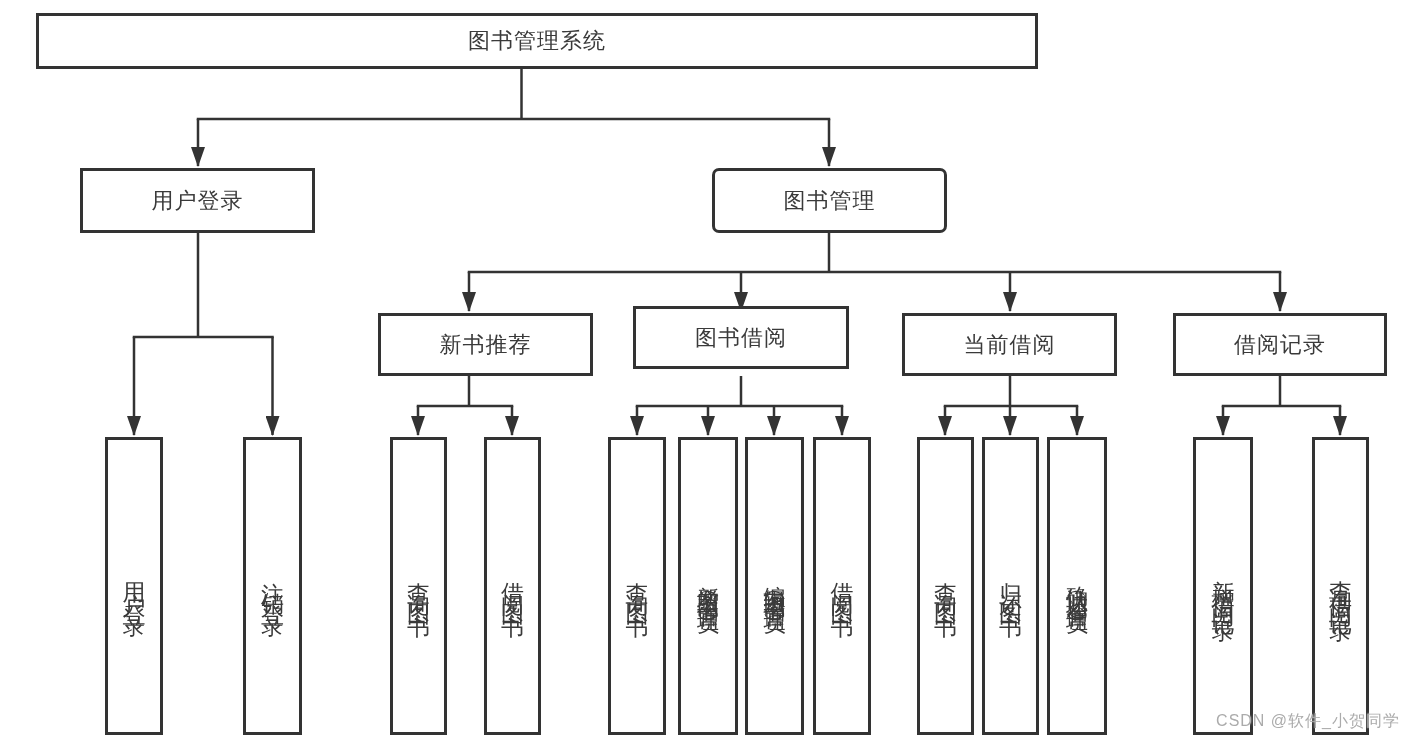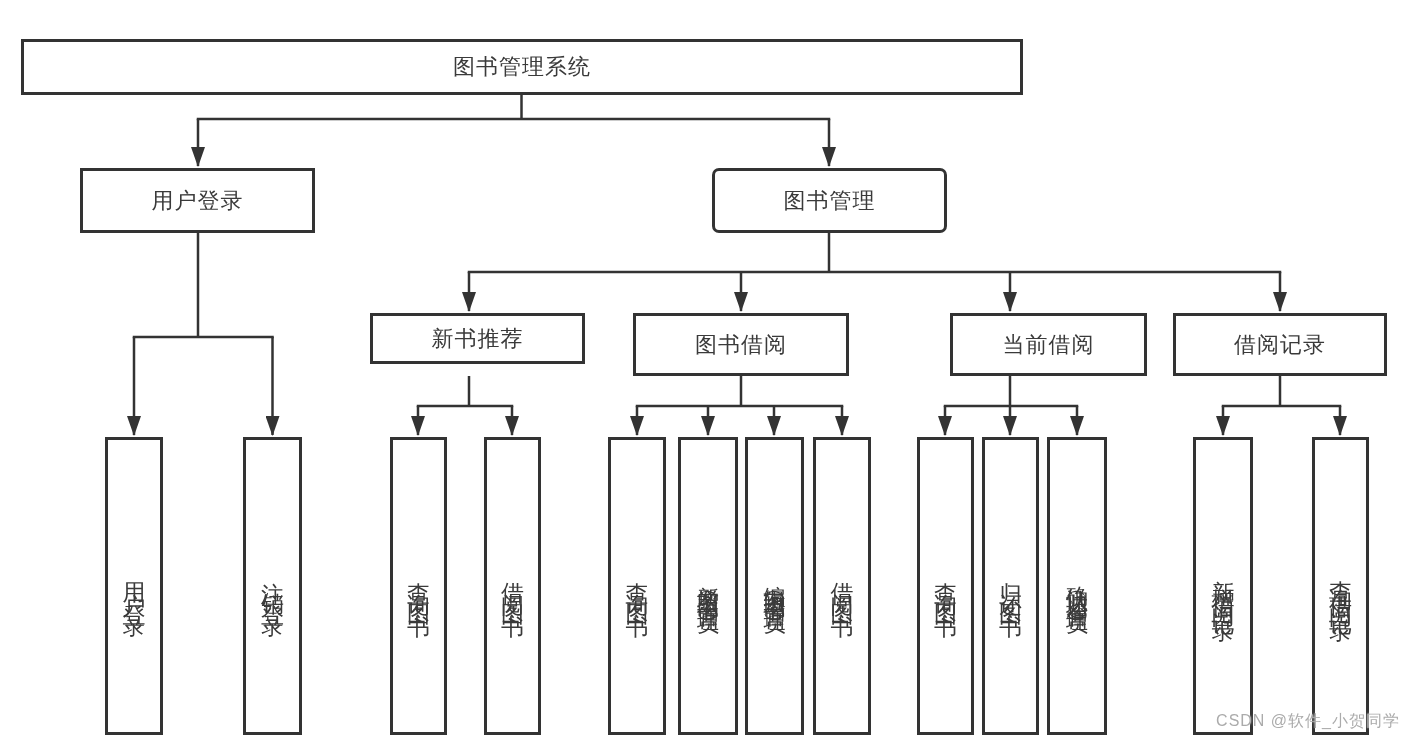--- a/index.html
+++ b/index.html
@@ -78,28 +78,28 @@
     <path d="M945,406 V435" marker-end="url(#arrow)"></path>
     <path d="M1010,406 V435" marker-end="url(#arrow)"></path>
     <path d="M1077,406 V435" marker-end="url(#arrow)"></path>
 
     <path d="M1280,376 V406"></path>
     <path class="h" d="M1223,406 H1340"></path>
     <path d="M1223,406 V435" marker-end="url(#arrow)"></path>
     <path d="M1340,406 V435" marker-end="url(#arrow)"></path>
   </svg>
 
-  <div class="node" style="left:21px;top:13px;width:1002px;height:56px;margin-top:26px;">图书管理系统</div>
+  <div class="node" style="left:36px;top:13px;width:1002px;height:56px;">图书管理系统</div>
 
   <div class="node" style="left:80px;top:168px;width:235px;height:65px;">用户登录</div>
   <div class="node" style="left:712px;top:168px;width:235px;height:65px;border-radius:7px;">图书管理</div>
 
-  <div class="node" style="left:370px;top:313px;width:215px;height:51px;">新书推荐</div>
-  <div class="node" style="left:633px;top:313px;width:216px;height:63px;">图书借阅</div>
-  <div class="node" style="left:902px;top:313px;width:197px;height:63px;margin-left:48px;">当前借阅</div>
+  <div class="node" style="left:378px;top:313px;width:215px;height:63px;">新书推荐</div>
+  <div class="node" style="left:633px;top:306px;width:216px;height:63px;">图书借阅</div>
+  <div class="node" style="left:902px;top:313px;width:215px;height:63px;">当前借阅</div>
   <div class="node" style="left:1173px;top:313px;width:214px;height:63px;">借阅记录</div>
 
   <div class="node leaf ls4" style="left:105px;top:437px;width:58px;height:298px;">用户登录</div>
   <div class="node leaf ls4" style="left:243px;top:437px;width:59px;height:298px;">注销登录</div>
 
   <div class="node leaf ls4" style="left:390px;top:437px;width:57px;height:298px;">查询图书</div>
   <div class="node leaf ls4" style="left:484px;top:437px;width:57px;height:298px;">借阅图书</div>
 
   <div class="node leaf ls4" style="left:608px;top:437px;width:58px;height:298px;">查询图书</div>
   <div class="node leaf ls9" style="left:678px;top:437px;width:60px;height:298px;">新增图书（管理员）</div>

